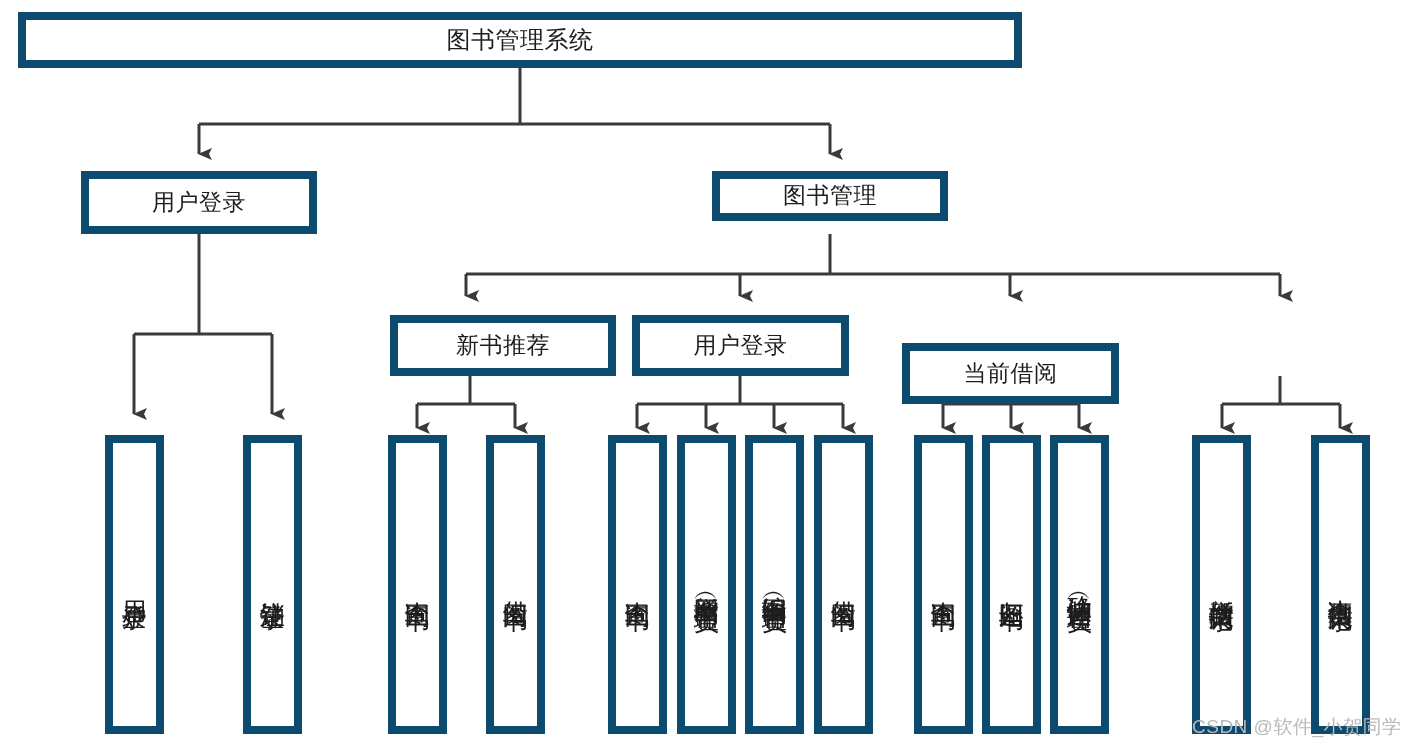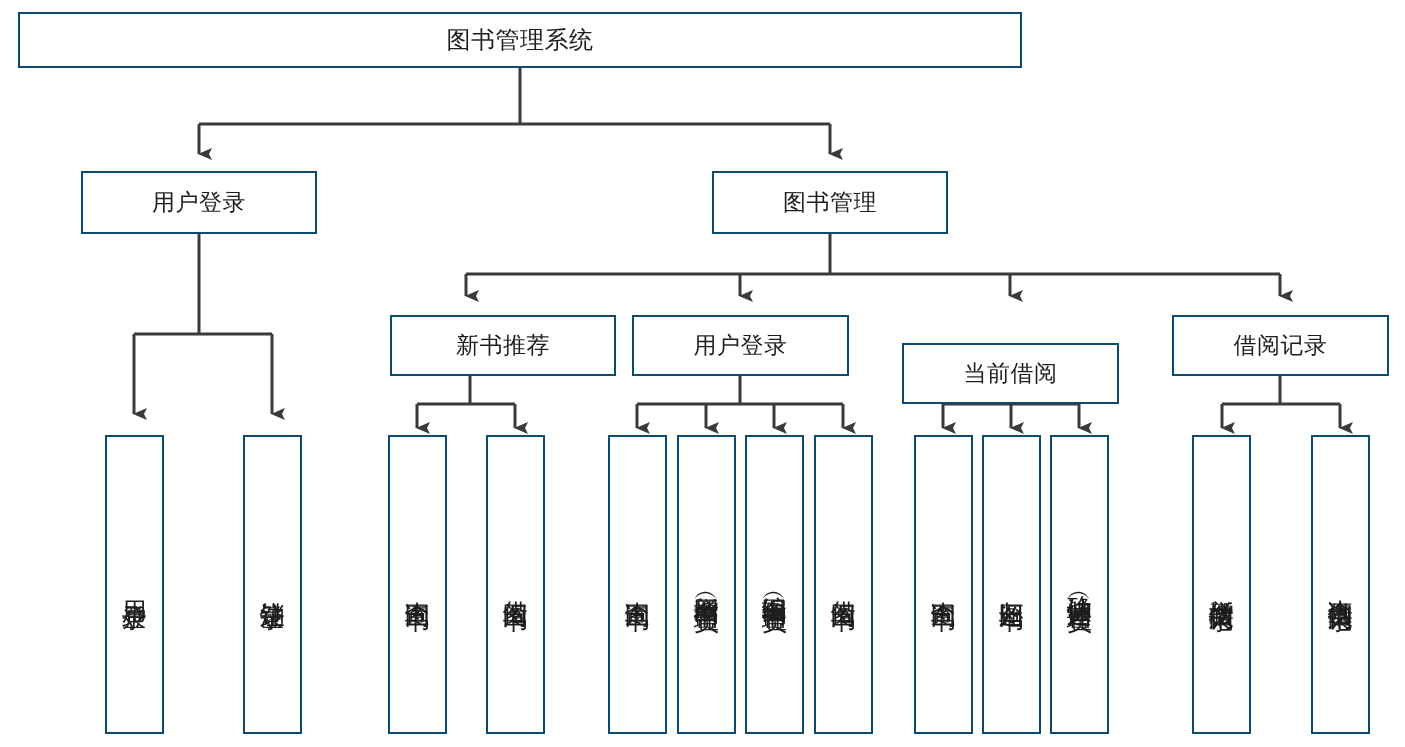--- a/index.html
+++ b/index.html
@@ -24,21 +24,21 @@
     left: 0;
     top: 0;
     width: 1405px;
     height: 747px;
     pointer-events: none;
   }
   .node {
     position: absolute;
     box-sizing: border-box;
     background: #ffffff;
-    border: 2px solid #0c4a6e;
+    border: 8px solid #0c4a6e;
     display: flex;
     align-items: center;
     justify-content: center;
     color: #1d1d1d;
     z-index: 2;
   }
   .node-label {
     display: block;
     text-align: center;
     line-height: 1.12;
@@ -135,39 +135,36 @@
   </svg>
 
   <div class="node horiz root" style="left:18px; top:12px; width:1004px; height:56px;">
     <span class="node-label">图书管理系统</span>
   </div>
 
   <div class="node horiz" style="left:81px; top:171px; width:236px; height:63px;">
     <span class="node-label">用户登录</span>
   </div>
 
-  <div class="node horiz" style="left:712px; top:171px; width:236px; height:63px;">
+  <div class="node horiz" style="left:712px; top:171px; width:236px; height:50px;">
     <span class="node-label">图书管理</span>
   </div>
 
   <div class="node horiz" style="left:362px; top:315px; width:226px; height:61px;margin-left:28px;">
     <span class="node-label">新书推荐</span>
   </div>
 
   <div class="node horiz" style="left:632px; top:315px; width:217px; height:61px;">
     <span class="node-label">用户登录</span>
   </div>
 
   <div class="node horiz" style="left:902px; top:315px; width:217px; height:61px;margin-top:28px;">
     <span class="node-label">当前借阅</span>
   </div>
 
-  <div class="node horiz" style="left:1172px; top:315px; width:217px; height:61px;">
-    <span class="node-label">借阅记录</span>
-  </div>
 
   <div class="node vert" style="left:105px; top:435px; width:59px; height:299px;">
     <span class="node-label">用户登录</span>
   </div>
 
   <div class="node vert" style="left:243px; top:435px; width:59px; height:299px;">
     <span class="node-label">注销登录</span>
   </div>
 
   <div class="node vert" style="left:388px; top:435px; width:59px; height:299px;">
@@ -207,14 +204,15 @@
   </div>
 
   <div class="node vert" style="left:1192px; top:435px; width:59px; height:299px;">
     <span class="node-label">新增借阅记录</span>
   </div>
 
   <div class="node vert" style="left:1311px; top:435px; width:59px; height:299px;">
     <span class="node-label">查询借阅记录</span>
   </div>
 
+  <div class="watermark" style="left:1192px; top:714px;">CSDN @软件_小贺同学</div>
 
 </div>
 
 </body></html>

